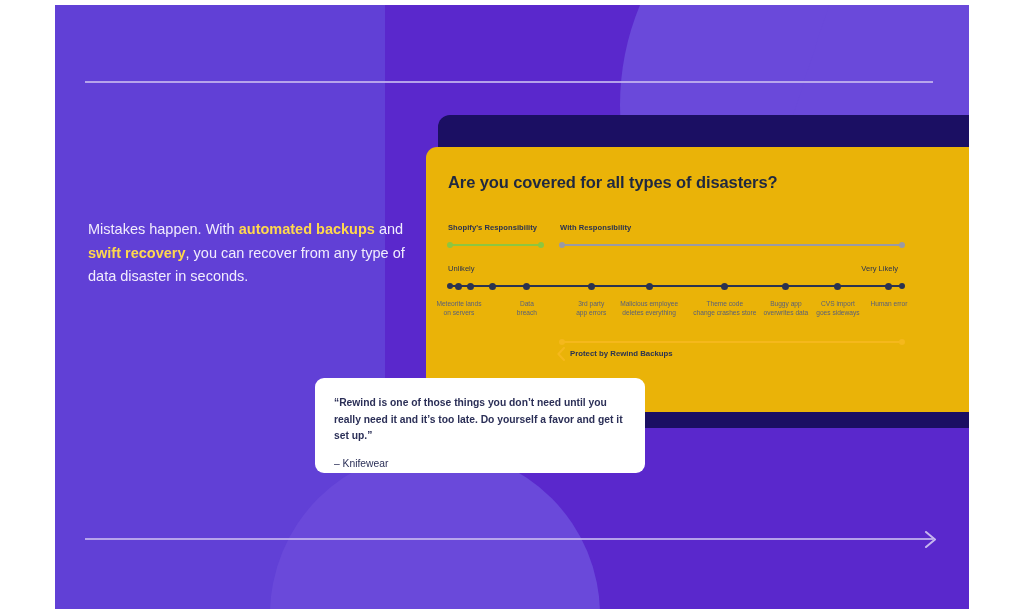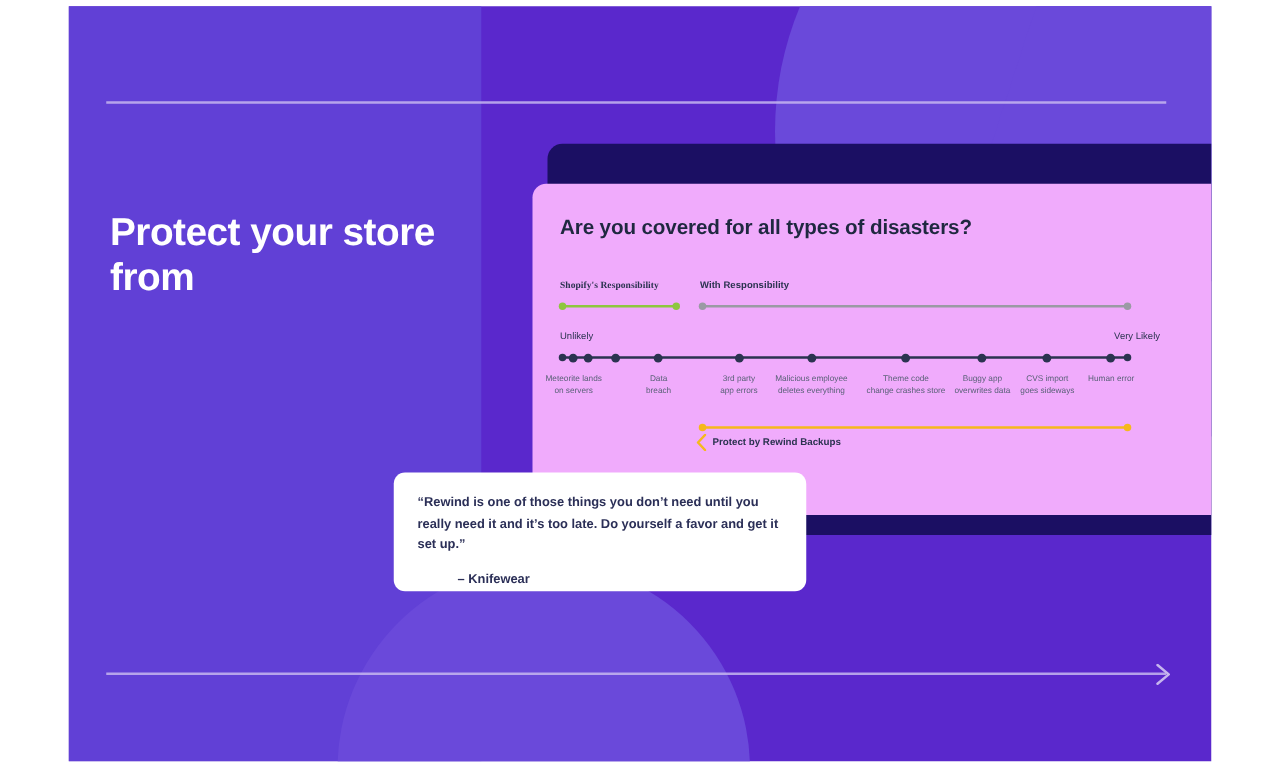--- a/index.html
+++ b/index.html
@@ -84,42 +84,42 @@
     left: 383px; top: 110px;
     width: 560px; height: 313px;
     background: #1b0f63;
     border-radius: 12px;
   }
   
   .card {
     position: absolute;
     left: 371px; top: 142px;
     width: 554px; height: 265px;
-    background: #f0abfc;
+    background: #eab308;
     border-radius: 11px;
   }
   .card-title {
     position: absolute;
     left: 22px; top: 26px;
     color: #1f2840;
     font-size: 16.5px;
     font-weight: 700;
     letter-spacing: -0.1px;
   }
 
   
   .resp-lab {
     position: absolute;
     color: #2b3350;
     font-size: 7.6px;
     font-weight: 700;
     letter-spacing: .05px;
     white-space: nowrap;
   }
-  .resp-lab.shopify { left: 22px; top: 76px; font-family: Liberation Serif, serif; }
+  .resp-lab.shopify { left: 22px; top: 76px; }
   .resp-lab.yours   { left: 134px; top: 76px; }
 
   .seg {
     position: absolute;
     height: 2px;
     top: 97px;
   }
   .seg.green { left: 22px; width: 95px; background: #8ec63f; }
   .seg.gray  { left: 134px; width: 344px; background: #9a9aa4; }
   .seg .cap {
@@ -136,21 +136,21 @@
   
   .scale-lab {
     position: absolute;
     top: 117px;
     color: #2b3350;
     font-size: 7.6px;
     font-weight: 400;
     white-space: nowrap;
   }
   .scale-lab.left  { left: 22px; }
-  .scale-lab.right { left: 502px; transform: translateX(-100%); }
+  .scale-lab.right { left: 472px; transform: translateX(-100%); }
 
   .timeline {
     position: absolute;
     left: 22px; top: 138px;
     width: 456px; height: 2px;
     background: #2b3350;
   }
   .tl-dot {
     position: absolute;
     top: -2.5px;
@@ -222,22 +222,21 @@
   .quote-text {
     color: #2b2f57;
     font-size: 10.3px;
     line-height: 1.62;
     font-weight: 700;
   }
   .quote-attr {
     margin-top: 13px;
     color: #2b2f57;
     font-size: 10.3px;
-    font-weight: 700;
-    margin-left: 32px;
+    font-weight: 400;
   }
 </style>
 </head>
 <body>
 
 <div id="slide">
 
   <div class="bg-band-left"></div>
   <div class="bg-circle-tr"></div>
   <div class="bg-wedge-r"></div>
@@ -246,21 +245,24 @@
   <div class="rule rule-top"></div>
   <div class="rule rule-bottom"></div>
   <div class="arrow-head">
     <svg width="13" height="17" viewBox="0 0 13 17" fill="none">
       <path d="M2 1 L11 8.5 L2 16" stroke="#c6b6ee" stroke-width="2" stroke-linecap="round" stroke-linejoin="round"></path>
     </svg>
   </div>
 
   <div class="copy">
     <div class="headline">
-      <span>Protect your store from</span><br>
+      <br>
+    </div>
+    <div class="subcopy">
+      <span>Mistakes happen. With </span><span class="hl">automated backups</span><span> and </span><span class="hl">swift recovery</span><span>, you can recover from any type of data disaster in seconds.</span>
     </div>
   </div>
 
   <div class="card-shadow"></div>
 
   <div class="card">
     <div class="card-title">Are you covered for all types of disasters?</div>
 
     <div class="resp-lab shopify">Shopify's Responsibility</div>
     <div class="resp-lab yours">With Responsibility</div>

